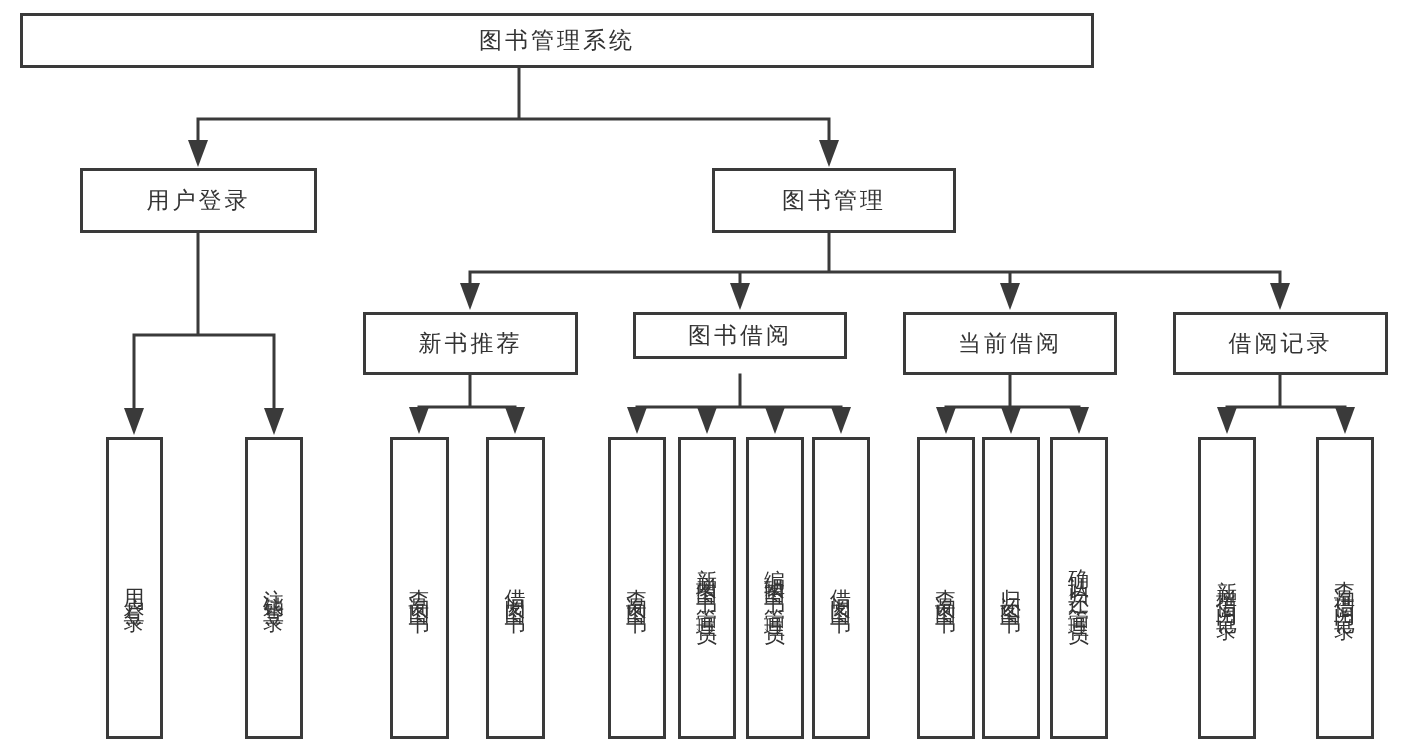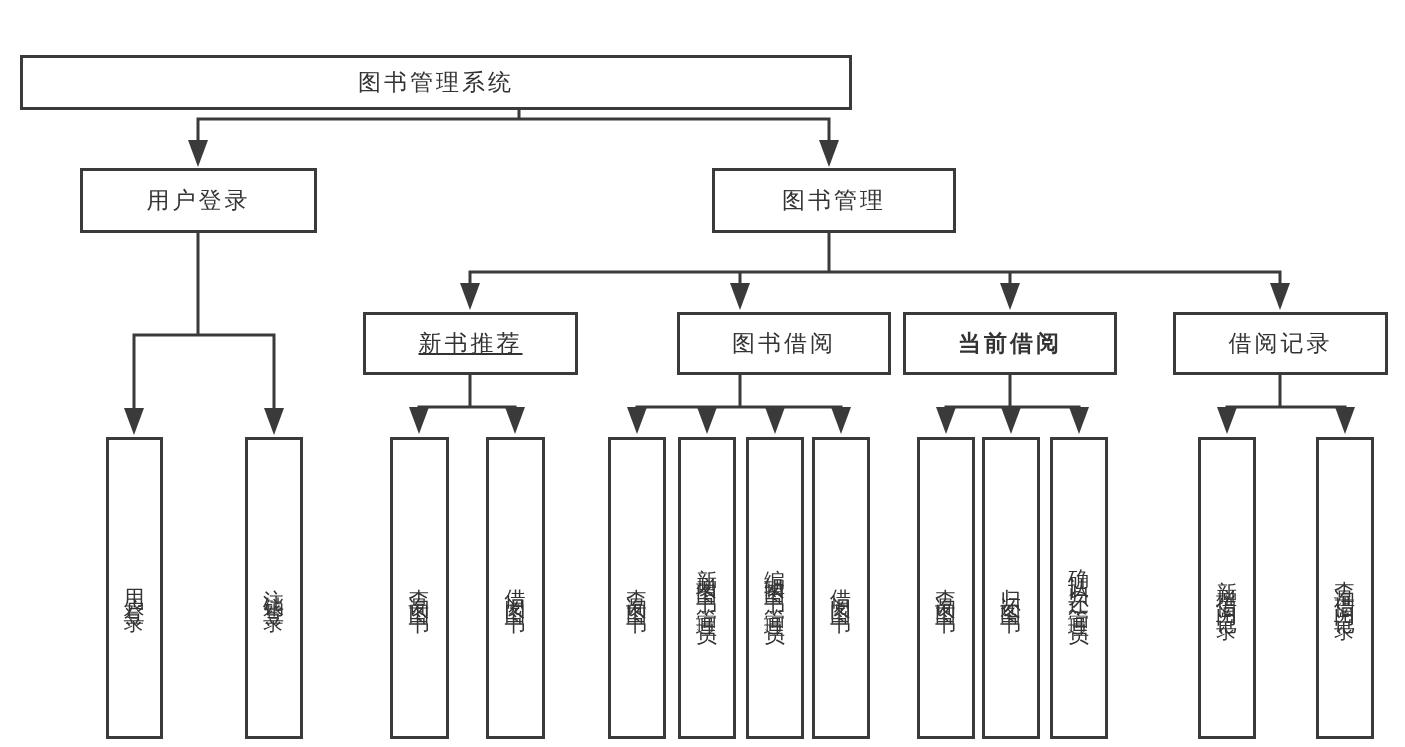--- a/index.html
+++ b/index.html
@@ -93,28 +93,28 @@
       <polygon points="1069,407 1089,407 1079,434"></polygon>
     </g>
 
     <g>
       <path d="M1280,375 V407 M1227,407 H1345"></path>
       <polygon points="1217,407 1237,407 1227,434"></polygon>
       <polygon points="1335,407 1355,407 1345,434"></polygon>
     </g>
   </svg>
 
-  <div class="node h" style="left:20px;top:13px;width:832px;height:55px;margin-top:42px;">图书管理系统</div>
+  <div class="node h" style="left:20px;top:13px;width:1074px;height:55px;">图书管理系统</div>
 
   <div class="node h" style="left:80px;top:168px;width:237px;height:65px;">用户登录</div>
   <div class="node h" style="left:712px;top:168px;width:244px;height:65px;">图书管理</div>
 
-  <div class="node h" style="left:363px;top:312px;width:215px;height:63px;text-decoration:underline;">新书推荐</div>
-  <div class="node h" style="left:633px;top:312px;width:214px;height:63px;margin-left:44px;">图书借阅</div>
-  <div class="node h" style="left:903px;top:312px;width:214px;height:63px;font-weight:bold;">当前借阅</div>
+  <div class="node h" style="left:363px;top:312px;width:215px;height:63px;">新书推荐</div>
+  <div class="node h" style="left:633px;top:312px;width:214px;height:47px;">图书借阅</div>
+  <div class="node h" style="left:903px;top:312px;width:214px;height:63px;">当前借阅</div>
   <div class="node h" style="left:1173px;top:312px;width:215px;height:63px;">借阅记录</div>
 
   <div class="node v" style="left:106px;top:437px;width:57px;height:302px;">用户登录</div>
   <div class="node v" style="left:245px;top:437px;width:58px;height:302px;">注销登录</div>
 
   <div class="node v" style="left:390px;top:437px;width:59px;height:302px;">查询图书</div>
   <div class="node v" style="left:486px;top:437px;width:59px;height:302px;">借阅图书</div>
 
   <div class="node v" style="left:608px;top:437px;width:58px;height:302px;">查询图书</div>
   <div class="node v" style="left:678px;top:437px;width:58px;height:302px;">新增图书（管理员）</div>

